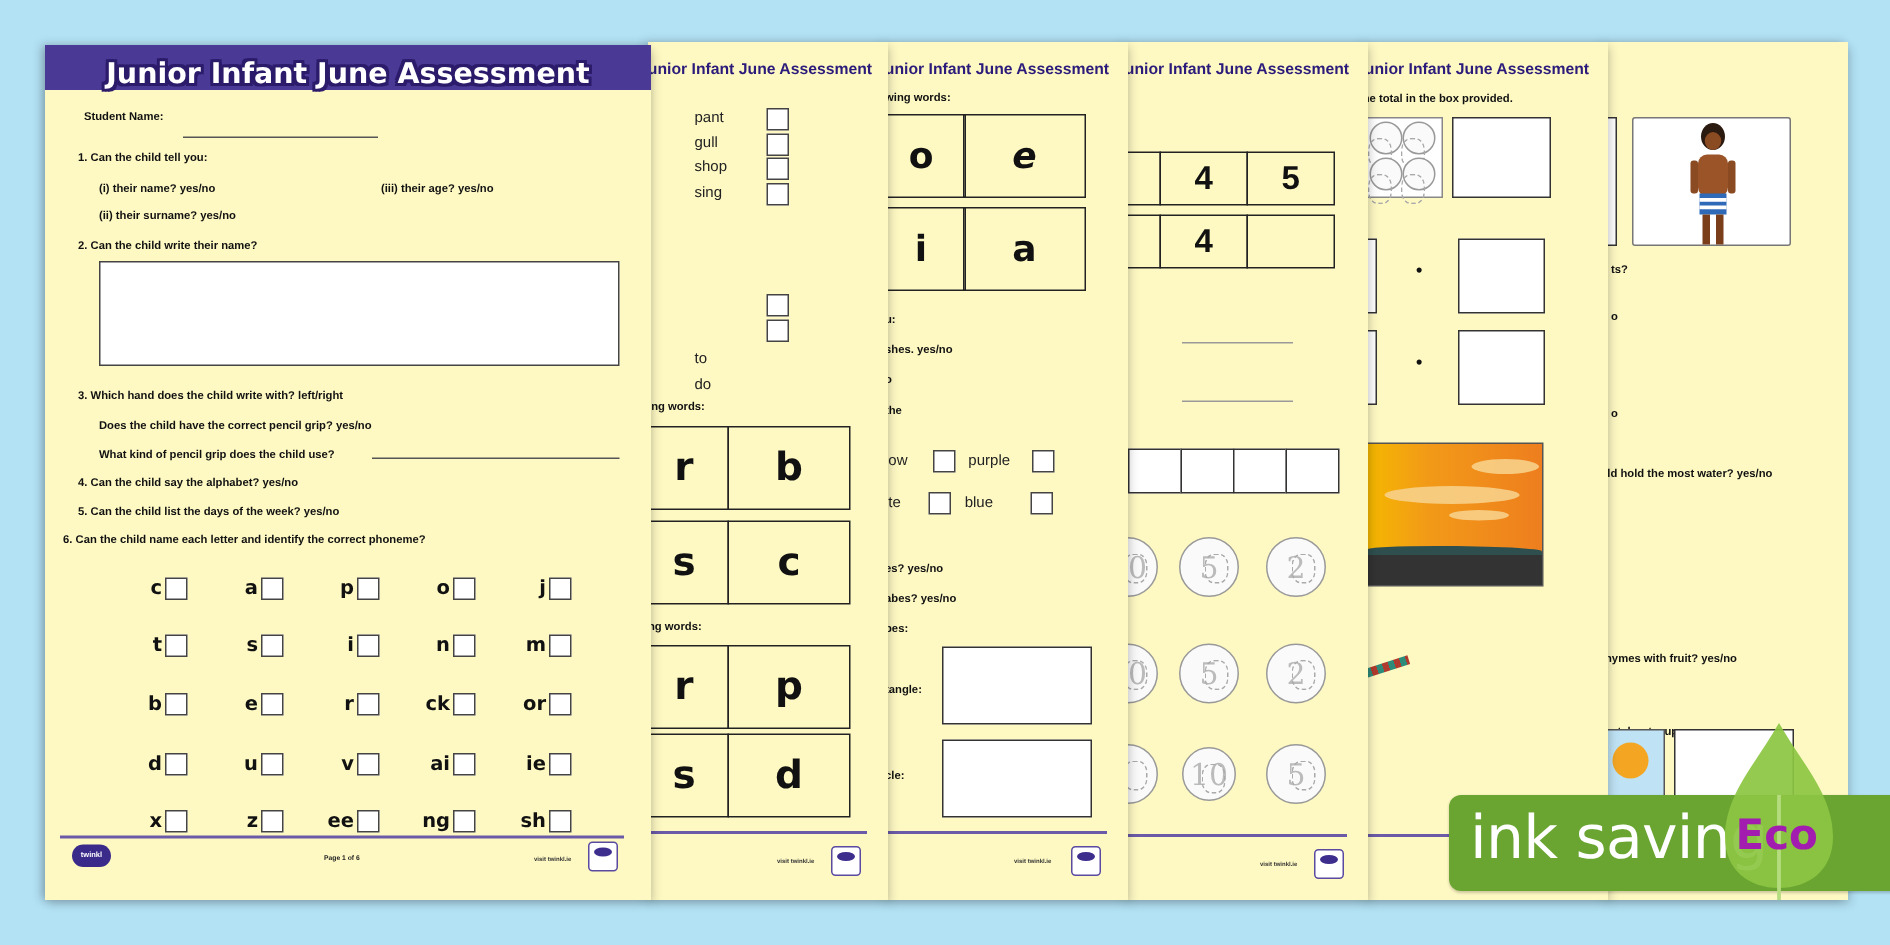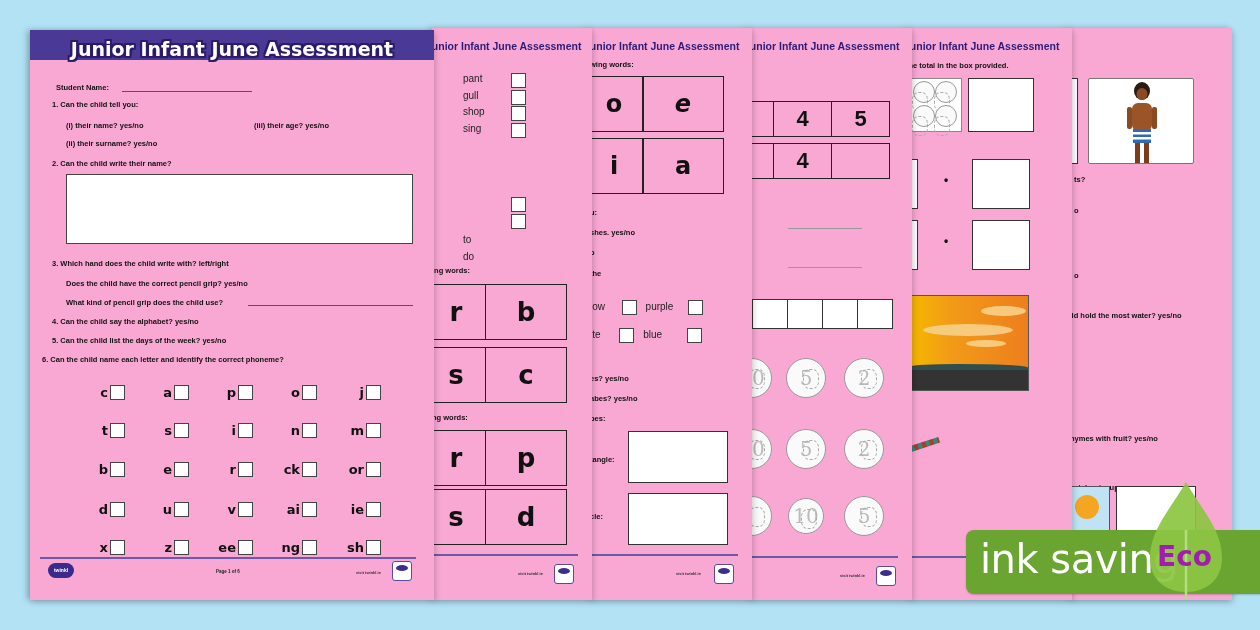--- a/index.html
+++ b/index.html
@@ -4,21 +4,21 @@
 <style>
   * { box-sizing: border-box; margin: 0; padding: 0; }
   html, body { width: 1260px; height: 630px; overflow: hidden; }
   body {
     background: #b3e2f5;
     font-family: "Liberation Sans", sans-serif;
     position: relative;
   }
   .page {
     position: absolute;
-    background: #f9a8d4;
+    background: #fef9c3;
     top: 28px;
     height: 572px;
     box-shadow: -3px 0 6px rgba(0,0,0,0.25), 2px 3px 6px rgba(0,0,0,0.15);
     overflow: hidden;
   }
   .page-header-text {
     position: absolute; top: 12px; left: -6px;
     font-size: 10.5px; font-weight: bold; color: #2b1b7a; white-space: nowrap;
   }
   .footer-line { position: absolute; left: 0; right: 14px; height: 2px; background: #6a5aa8; }
@@ -263,21 +263,21 @@
   <div class="bigcell" style="left:53px;top:461px;width:82px;height:56px;font-size:26px;">d</div>
   <div class="footer-line" style="top:526px;"></div>
   <div class="footer-visit" style="left:86px;top:543px;">visit twinkl.ie</div>
   <div class="footer-logo-right" style="left:122px;top:536px;"></div>
 </div>
 
 <div class="page" id="p1">
   <div class="titlebar">
     <span>Junior Infant June Assessment</span>
   </div>
-  <div class="q" style="left:26px;top:53px;">
+  <div class="q" style="left:26px;top:43px;">
     <span>Student Name:</span>
   </div>
   <div class="uline" style="position:absolute;left:92px;top:52px;width:130px;height:10px;"></div>
   <div class="q" style="left:22px;top:70px;">1.  Can the child tell you:</div>
   <div class="q" style="left:36px;top:91px;">(i) their name?     yes/no</div>
   <div class="q" style="left:224px;top:91px;">(iii) their age?      yes/no</div>
   <div class="q" style="left:36px;top:109px;">(ii) their surname?   yes/no</div>
   <div class="q" style="left:22px;top:129px;">2.  Can the child write their name?</div>
   <div class="box" style="left:36px;top:144px;width:347px;height:70px;border-color:#444;"></div>
   <div class="q" style="left:22px;top:229px;">3.  Which hand does the child write with?  left/right</div>

